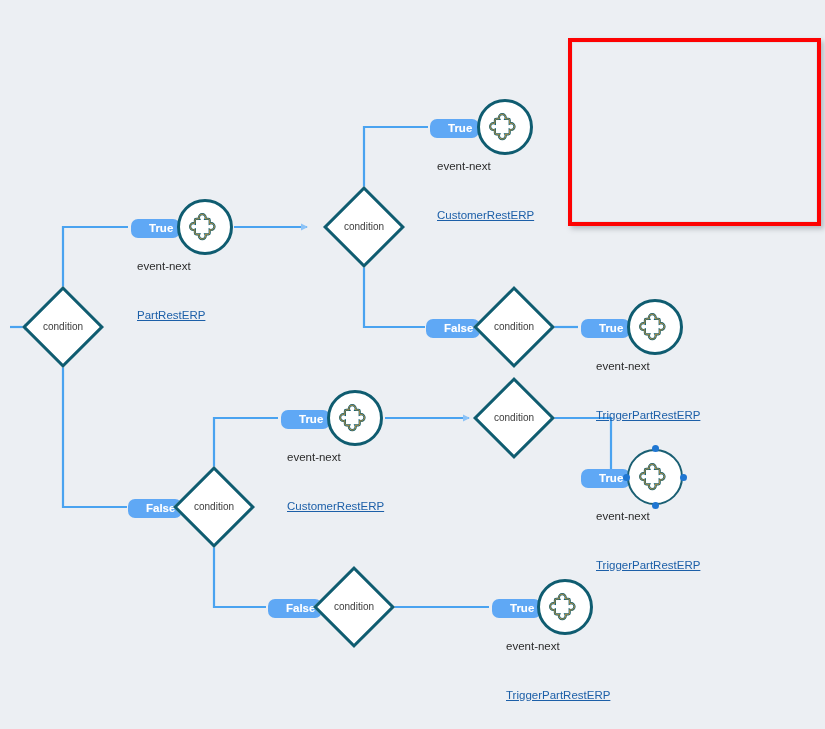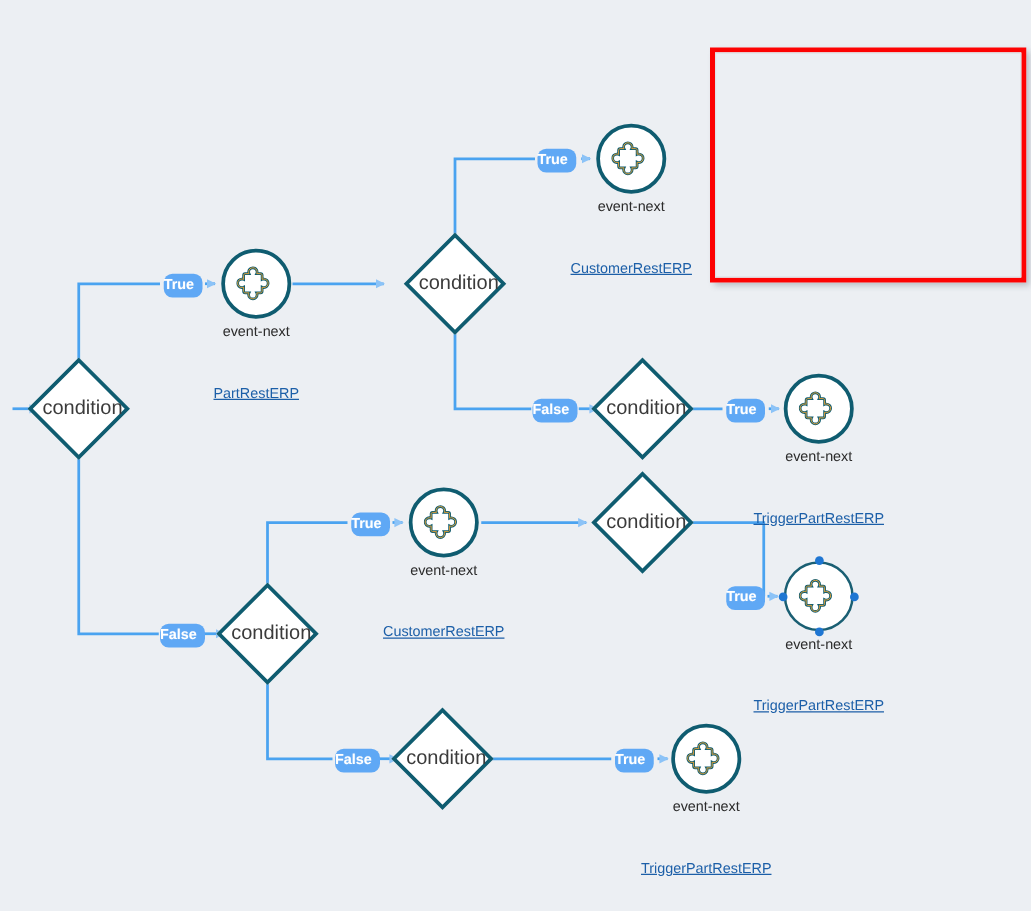--- a/index.html
+++ b/index.html
@@ -30,25 +30,25 @@
     position: absolute;
     left: 50%; top: 50%;
     width: 58px; height: 58px;
     margin-left: -29px; margin-top: -29px;
     background: #ffffff;
     border: 3px solid #0f5c70;
     transform: rotate(45deg);
   }
   .cond .lbl {
     position: absolute;
-    left: 12px; top: 50%;
+    left: 0; top: 50%;
     width: 82px;
     margin-top: -8px;
-    text-align: left;
-    font-size: 16px;
+    text-align: center;
+    font-size: 10px;
     color: #3b3b3b;
     line-height: 16px;
     white-space: nowrap;
   }
 
   
   .evt {
     position: absolute;
     width: 56px; height: 56px;
   }
@@ -64,21 +64,21 @@
   .evt .puz {
     position: absolute;
     left: 12px; top: 12px;
     width: 32px; height: 32px;
   }
   .evt .cap {
     position: absolute;
     left: -40px;
     top: 60px;
     width: 136px;
-    text-align: center;
+    text-align: left;
     font-size: 11.5px;
     color: #2b2b2b;
     line-height: 15px;
   }
   .evt .cap .link {
     display: block;
     color: #1c5fa8;
     text-decoration: underline;
     cursor: pointer;
     word-break: break-all;
@@ -98,21 +98,21 @@
   .h-right { top: 50%; margin-top: -3.5px; right: -4px; }
 
   
   .pill {
     position: absolute;
     background: #5fa8f5;
     color: #ffffff;
     font-size: 11.5px;
     font-weight: bold;
     border-radius: 7px;
-    padding: 2px 7px 3px 0;
+    padding: 2px 7px 3px 18px;
     line-height: 14px;
     white-space: nowrap;
     text-shadow: 0 0 1px rgba(255,255,255,0.35);
   }
 
   
   #panel {
     position: absolute;
     left: 568px; top: 38px;
     width: 253px; height: 188px;

